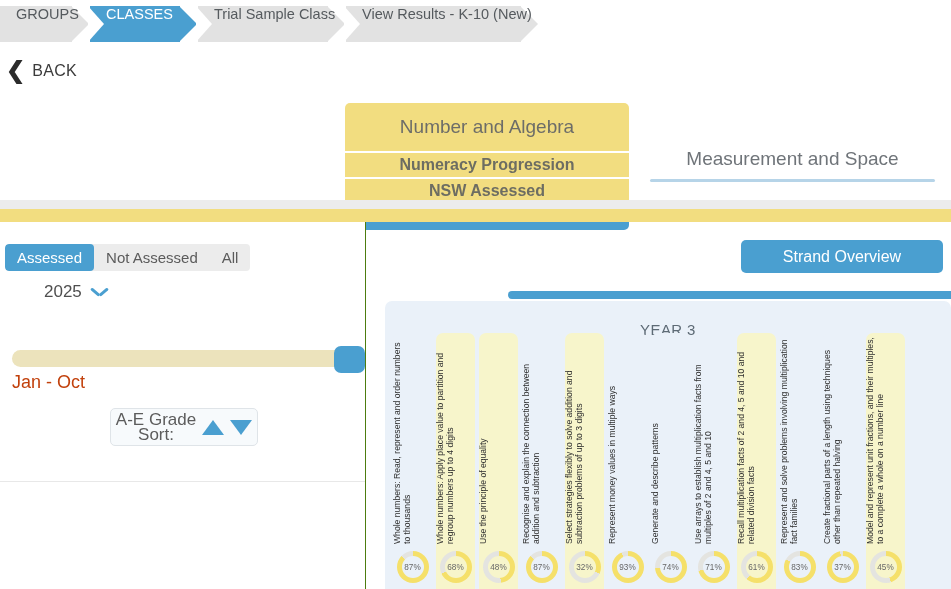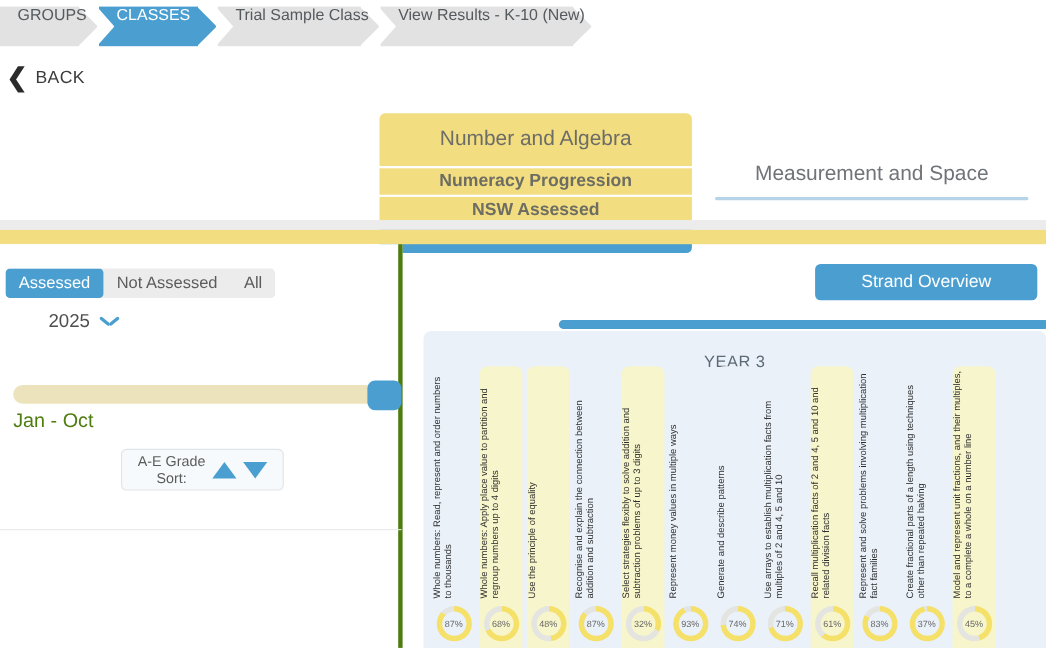--- a/index.html
+++ b/index.html
@@ -56,46 +56,46 @@
   #rstrand { position:absolute; left:650px; top:148px; width:285px; text-align:center; }
   #rstrand .t { font-size:19px; color:#6f7479; }
   #rstrand .u { margin-top:9px; height:3px; background:#b6d4e8; border-radius:2px; }
 
   
   #greyband  { position:absolute; left:0; top:200px; width:951px; height:9px; background:#ececec; }
   #yellowband{ position:absolute; left:0; top:209px; width:951px; height:13px; background:#f2dd80; }
 
   
   #leftpanel { position:absolute; left:0; top:222px; width:366px; height:367px; background:#fff;
-               border-right:4px solid #4d7c0f; }
+               border-right:1px solid #4d7c0f; }
   #segmented { position:absolute; left:5px; top:22px; height:27px; background:#ececec;
                border-radius:4px; display:flex; align-items:stretch; overflow:hidden; }
   #segmented .seg { display:flex; align-items:center; padding:0 12px; font-size:15px; color:#5b5b5b; cursor:pointer; }
   #segmented .seg.on { background:#4a9fd0; color:#fff; border-radius:4px; }
 
   #yearsel { position:absolute; left:44px; top:60px; display:flex; align-items:center; gap:9px; cursor:pointer; }
   #yearsel .yv { font-size:17px; color:#4f4f4f; }
   #yearsel .yc { width:17px; height:10px; position:relative; }
   #yearsel .yc:before, #yearsel .yc:after {
     content:""; position:absolute; top:0; width:11px; height:3px; background:#4a9fd0; border-radius:2px;
   }
   #yearsel .yc:before { left:0; transform:rotate(40deg); transform-origin:left center; }
   #yearsel .yc:after  { right:0; transform:rotate(-40deg); transform-origin:right center; }
 
   #slider { position:absolute; left:12px; top:124px; width:342px; height:24px; }
   #slider .track { position:absolute; left:0; top:4px; width:342px; height:17px;
                    background:#ece3bc; border-radius:9px; }
   #slider .knob  { position:absolute; left:322px; top:0px; width:31px; height:27px;
                    background:#4a9fd0; border-radius:7px; cursor:pointer; }
-  #rangelbl { position:absolute; left:12px; top:150px; font-size:18px; color:#4d7c0f; }
+  #rangelbl { position:absolute; left:12px; top:150px; font-size:18px; color:#c2410c; }
 
   #gradesort { position:absolute; left:110px; top:186px; width:148px; height:38px;
                background:#f7fafc; border:1px solid #dfe4e8; border-radius:5px;
                display:flex; align-items:center; justify-content:center; gap:6px; }
-  #gradesort .gl { font-size:13px; color:#5c5c5c; text-align:center; line-height:15px; }
+  #gradesort .gl { font-size:17px; color:#5c5c5c; text-align:center; line-height:15px; }
   .tri { width:0; height:0; border-left:11px solid transparent; border-right:11px solid transparent; cursor:pointer; }
   .tri.up { border-bottom:15px solid #4a9fd0; }
   .tri.dn { border-top:15px solid #4a9fd0; }
   #leftdiv { position:absolute; left:0; top:259px; width:365px; height:1px; background:#e8e8e8; }
 
   
   #sobtn { position:absolute; left:741px; top:240px; width:202px; height:33px; background:#4a9fd0;
            color:#fff; border-radius:5px; display:flex; align-items:center; justify-content:center;
            font-size:16px; cursor:pointer; }
 

